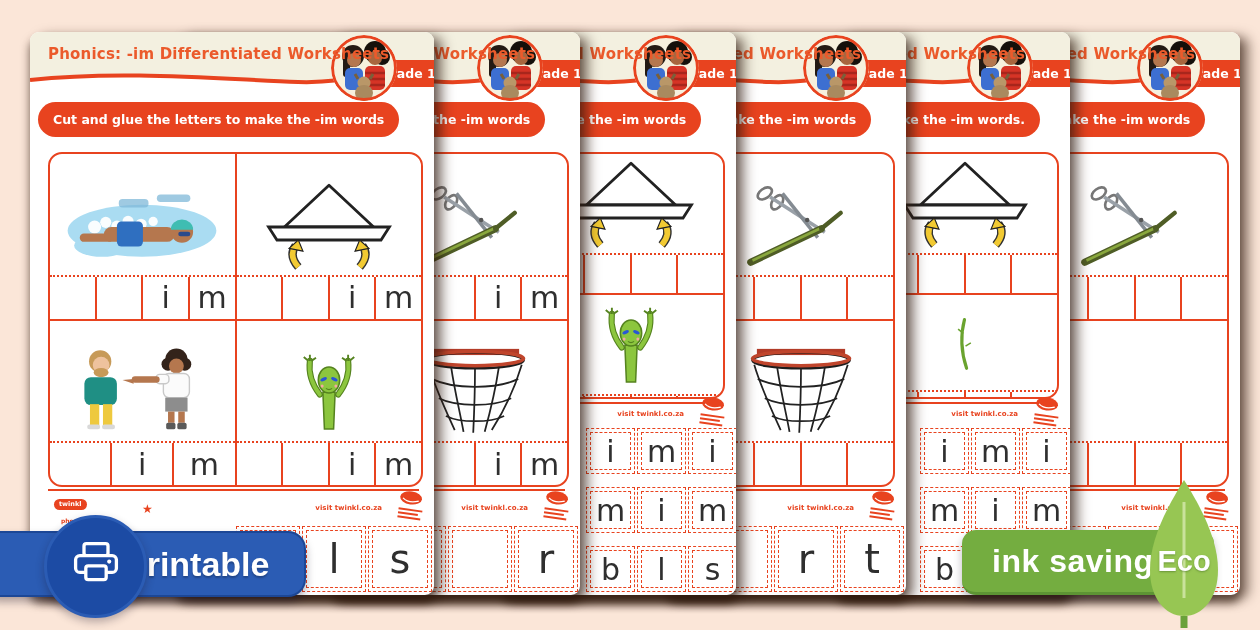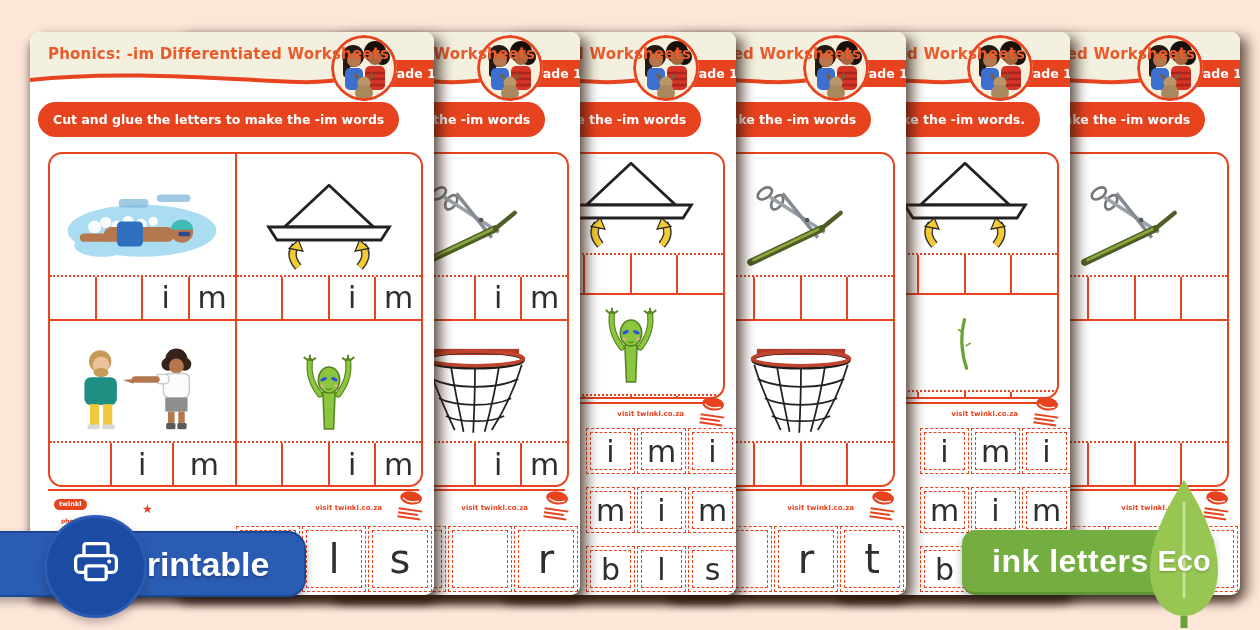--- a/index.html
+++ b/index.html
@@ -751,21 +751,21 @@
       <g fill="none" stroke="#fff" stroke-width="5.5" stroke-linejoin="round" stroke-linecap="round">
         <rect x="30" y="11" width="40" height="20" rx="4"></rect>
         <rect x="16" y="31" width="68" height="28" rx="7" fill="#1c4ba4"></rect>
         <rect x="33" y="48" width="34" height="23" rx="4" fill="#1c4ba4"></rect>
       </g>
       <circle cx="72" cy="41" r="3.4" fill="#fff"></circle>
     </svg>
   </div>
 
   <div class="eco-band">
-    <span class="label">ink letters</span>
+    <span class="label">ink saving</span>
   </div>
   <svg class="eco-leaf" viewBox="0 0 96 152">
     <path d="M48,4 C68,36 82,66 82,94 C82,122 67,140 48,140 C29,140 14,122 14,94 C14,66 28,36 48,4 Z" fill="#97c653"></path>
     <path d="M48,26 L48,122" stroke="#c9e29b" stroke-width="3"></path>
     <path d="M48,140 L48,152" stroke="#6aa139" stroke-width="7"></path>
   </svg>
   <div class="eco-label">Eco</div>
 </div>
 
 </body></html>

